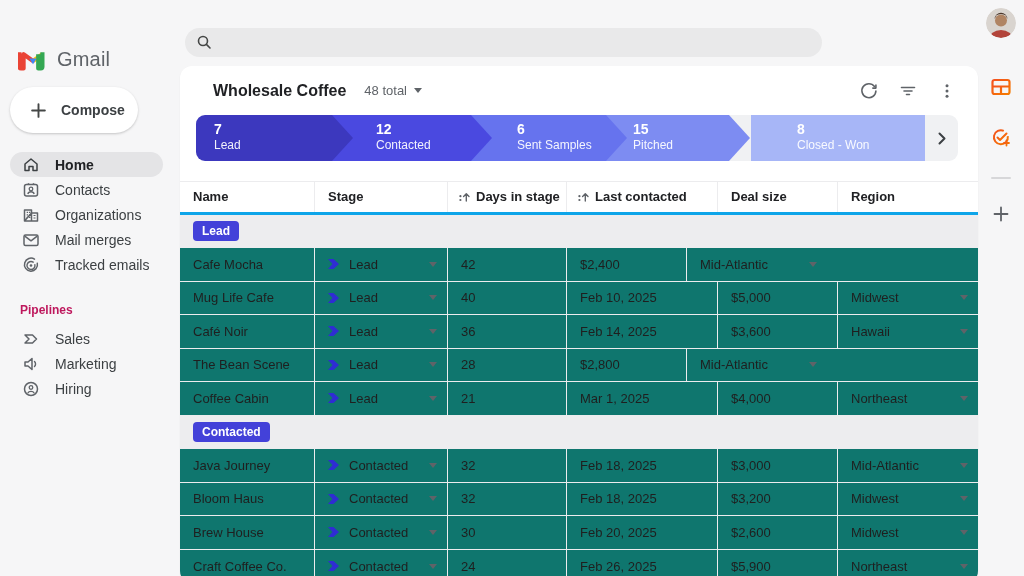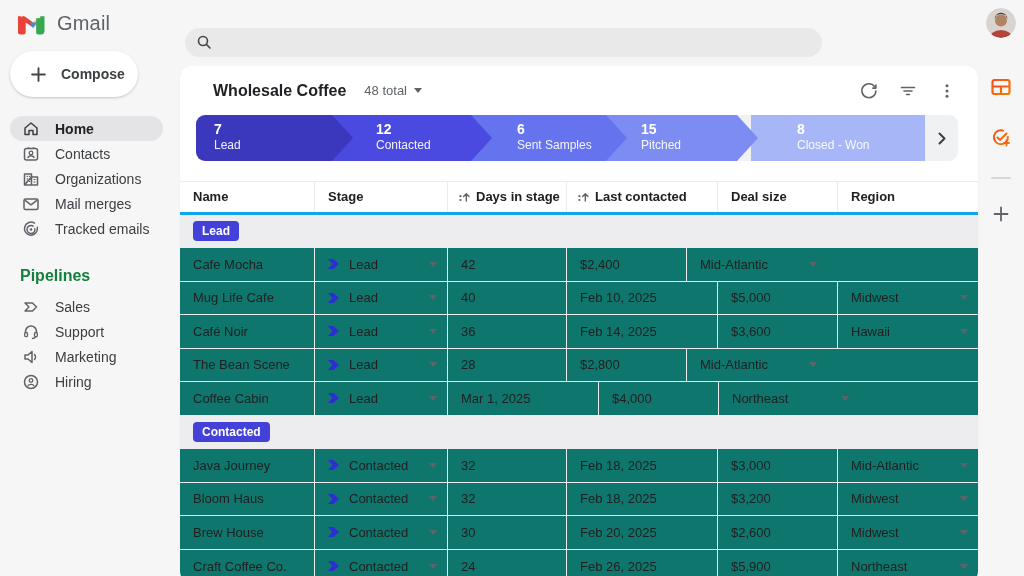--- a/index.html
+++ b/index.html
@@ -4,21 +4,21 @@
 <style>
   * { margin:0; padding:0; box-sizing:border-box; }
   html,body { width:1024px; height:576px; overflow:hidden; }
   body {
     font-family:"Liberation Sans","DejaVu Sans",sans-serif;
     background:#f6f6f7; color:#1f1f1f; position:relative;
   }
 
   
   .sidebar { position:absolute; left:0; top:0; width:180px; height:576px; }
-  .logo-row { display:flex; align-items:center; padding:12px 0 0 18px; }
+  .logo-row { display:flex; align-items:center; padding:12px 0 0 18px;margin-top:36px; }
   .logo-row svg { display:block; }
   .logo-text { font-size:20px; color:#5f6368; margin-left:9px; letter-spacing:.2px; }
 
   .compose {
     display:flex; align-items:center; gap:14px;
     margin:16px 0 0 10px; width:128px; height:46px;
     background:#fff; border:none; border-radius:23px; padding-left:20px;
     box-shadow:0 1px 3px rgba(0,0,0,.13), 0 1px 2px rgba(0,0,0,.08);
     font-size:14px; font-weight:600; color:#3c4043; cursor:pointer;
   }
@@ -26,21 +26,21 @@
   .nav { margin-top:19px; }
   .nav-item {
     display:flex; align-items:center; gap:15px;
     height:25px; margin-left:10px; width:153px;
     padding-left:12px; border-radius:17px;
     font-size:14px; color:#3c4043; cursor:pointer;
   }
   .nav-item.active { background:#e4e4e6; font-weight:600; color:#202124; }
   .nav-item svg { flex:0 0 18px; }
 
-  .section-title { font-size:16px; font-weight:700; color:#15803d; margin:26px 0 9px 20px; }
+  .section-title { font-size:12px; font-weight:700; color:#be185d; margin:26px 0 9px 20px; }
 
   
   .main { position:absolute; left:180px; top:0; width:798px;margin-top:18px; }
   .search-row { height:48px; display:flex; align-items:center; }
   .search-pill {
     margin-left:5px; width:637px; height:29px; border-radius:15px;
     background:#e9e9ea; display:flex; align-items:center; padding-left:11px;
   }
   .search-pill input {
     border:none; background:transparent; outline:none; flex:1;
@@ -159,29 +159,20 @@
 
   <nav class="nav" style="margin-top:0">
     <div class="nav-item">
       <svg width="18" height="18" viewBox="0 0 18 18">
           <path d="M3 5 h7.5 l4 4 -4 4 H3 l4 -4 z" fill="none" stroke="#5f6368" stroke-width="1.5" stroke-linejoin="round"></path>
         </svg>
       <span>Sales</span>
     </div>
     <div class="nav-item">
       <svg width="18" height="18" viewBox="0 0 18 18">
-          <path d="M3.5 10 v-1.5 a5.5 5.5 0 0 1 11 0 V10" fill="none" stroke="#5f6368" stroke-width="1.5"></path>
-          <rect x="2.7" y="9.5" width="2.8" height="4.2" rx="1.3" fill="none" stroke="#5f6368" stroke-width="1.3"></rect>
-          <rect x="12.5" y="9.5" width="2.8" height="4.2" rx="1.3" fill="none" stroke="#5f6368" stroke-width="1.3"></rect>
-          <path d="M14 13.7 a4 3 0 0 1 -3.5 1.8" fill="none" stroke="#5f6368" stroke-width="1.3" stroke-linecap="round"></path>
-        </svg>
-      <span>Support</span>
-    </div>
-    <div class="nav-item">
-      <svg width="18" height="18" viewBox="0 0 18 18">
           <path d="M3 7 h3 l4 -3.5 v11 L6 11 H3z" fill="none" stroke="#5f6368" stroke-width="1.5" stroke-linejoin="round"></path>
           <path d="M12.5 6.5 a3.5 3.5 0 0 1 0 5" fill="none" stroke="#5f6368" stroke-width="1.4" stroke-linecap="round"></path>
         </svg>
       <span>Marketing</span>
     </div>
     <div class="nav-item">
       <svg width="18" height="18" viewBox="0 0 18 18">
           <circle cx="9" cy="9" r="6.5" fill="none" stroke="#5f6368" stroke-width="1.5"></circle>
           <circle cx="9" cy="7.5" r="1.8" fill="none" stroke="#5f6368" stroke-width="1.3"></circle>
           <path d="M5.7 13.2 a3.6 3 0 0 1 6.6 0" fill="none" stroke="#5f6368" stroke-width="1.3"></path>
@@ -238,21 +229,21 @@
             <div class="lbl">Lead</div>
           </div>
           <div class="stage-seg" style="left: 136px; width: 160px; background: rgb(74, 73, 224); z-index: 5; padding-left: 44px; clip-path: polygon(0px 0px, calc(100% - 21px) 0px, 100% 50%, calc(100% - 21px) 100%, 0px 100%);">
             <div class="num">12</div>
             <div class="lbl">Contacted</div>
           </div>
           <div class="stage-seg" style="left: 275px; width: 156px; background: rgb(102, 115, 238); z-index: 4; padding-left: 46px; clip-path: polygon(0px 0px, calc(100% - 21px) 0px, 100% 50%, calc(100% - 21px) 100%, 0px 100%);">
             <div class="num">6</div>
             <div class="lbl">Sent Samples</div>
           </div>
-          <div class="stage-seg" style="left: 399px; width: 163px; background: rgb(125, 140, 242); z-index: 3; padding-left: 46px; clip-path: polygon(0px 0px, calc(100% - 21px) 0px, 100% 50%, calc(100% - 21px) 100%, 0px 100%);">
+          <div class="stage-seg" style="left: 391px; width: 163px; background: rgb(125, 140, 242); z-index: 3; padding-left: 46px; clip-path: polygon(0px 0px, calc(100% - 21px) 0px, 100% 50%, calc(100% - 21px) 100%, 0px 100%);">
             <div class="num">15</div>
             <div class="lbl">Pitched</div>
           </div>
           <div class="stage-seg" style="left: 555px; width: 174px; background: rgb(167, 182, 247); z-index: 2; padding-left: 46px;">
             <div class="num">8</div>
             <div class="lbl">Closed - Won</div>
           </div>
         </div>
       <button class="stage-next">
         <svg width="8" height="13" viewBox="0 0 8 13">
@@ -363,20 +354,21 @@
         </div>
         <div class="trow">
           <div class="cell c0">Coffee Cabin</div>
           <div class="cell c1">
             <svg width="12" height="10" viewBox="0 0 12 10" class="stage-mini">
               <polygon points="0,0 5.5,0 11,5 5.5,10 0,10 4.5,5" fill="#2f2cd3"></polygon>
             </svg>
             <span>Lead</span>
             <span class="caret"></span>
           </div>
+          <div class="cell c2">21</div>
           <div class="cell c3">Mar 1, 2025</div>
           <div class="cell c4">$4,000</div>
           <div class="cell c5">
             <span>Northeast</span>
             <span class="caret"></span>
           </div>
         </div>
         <div class="band">
           <span class="band-badge" style="background: rgb(67, 65, 217);">Contacted</span>
         </div>

